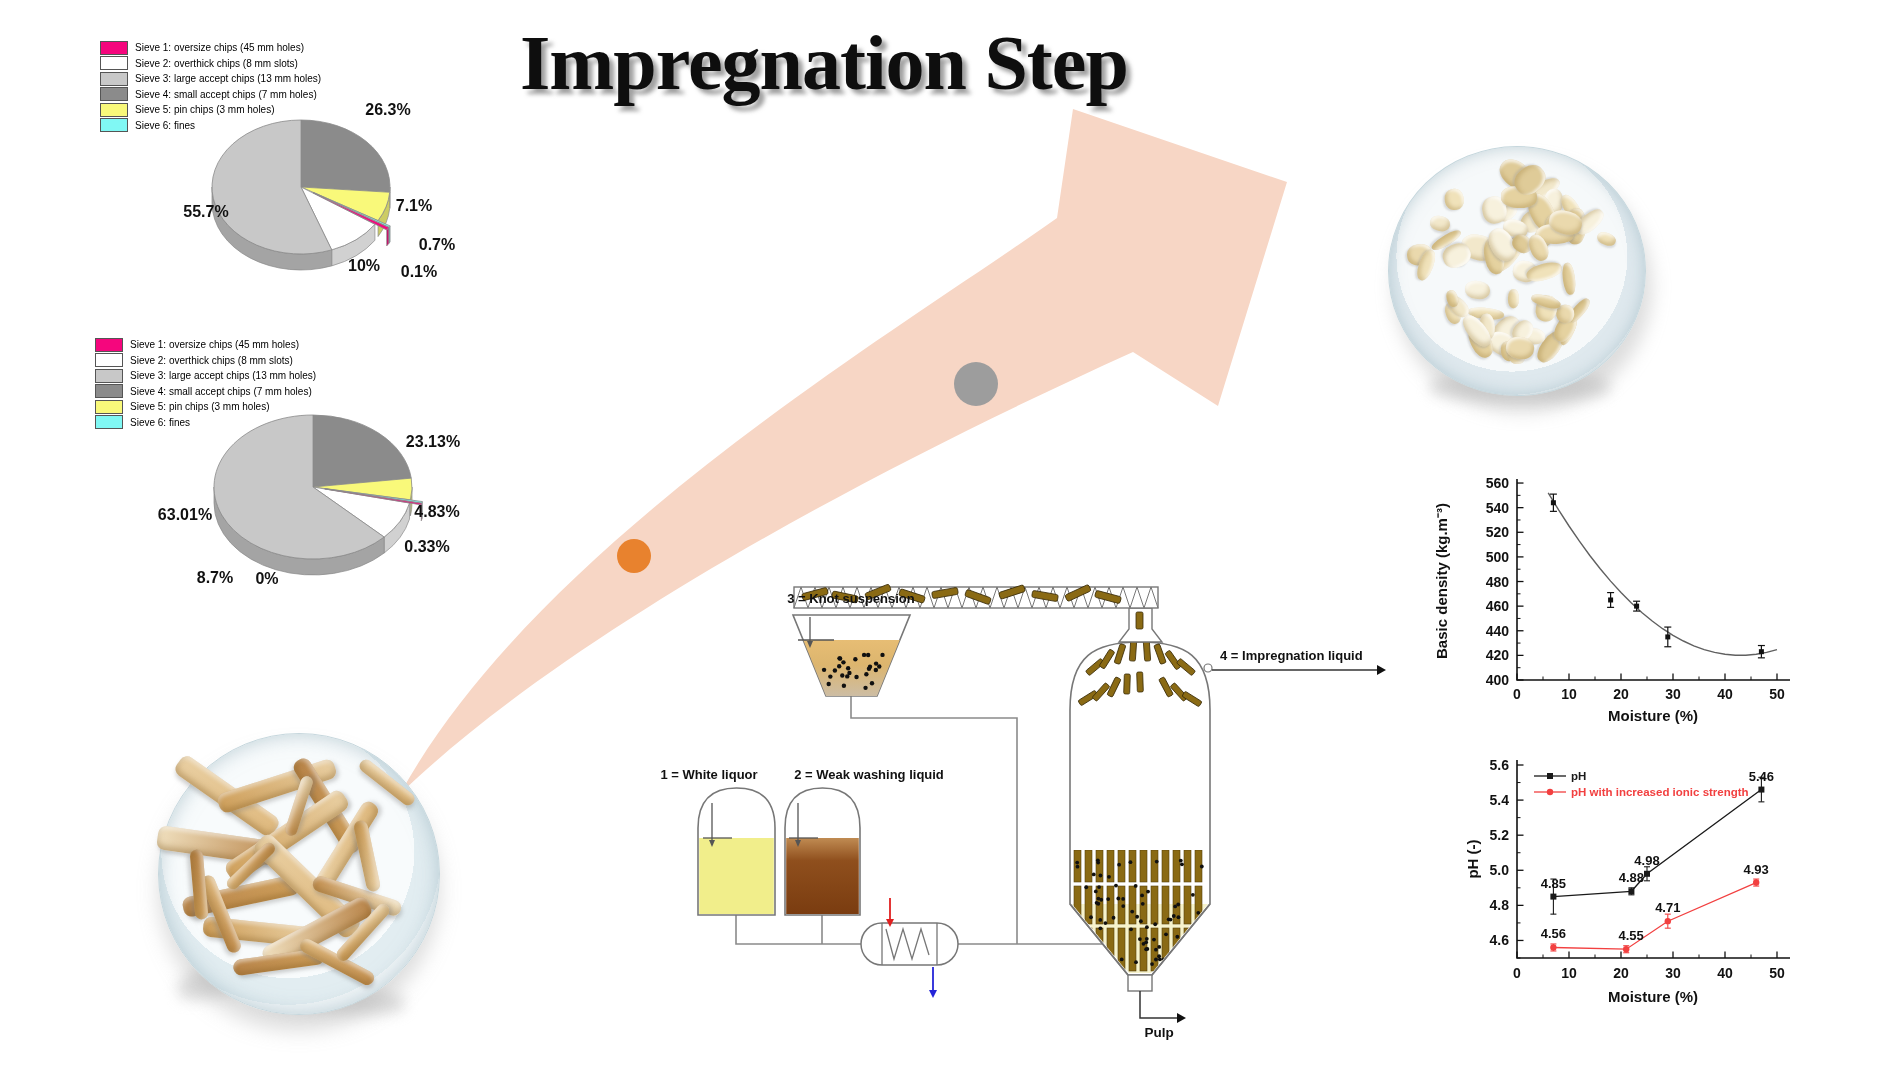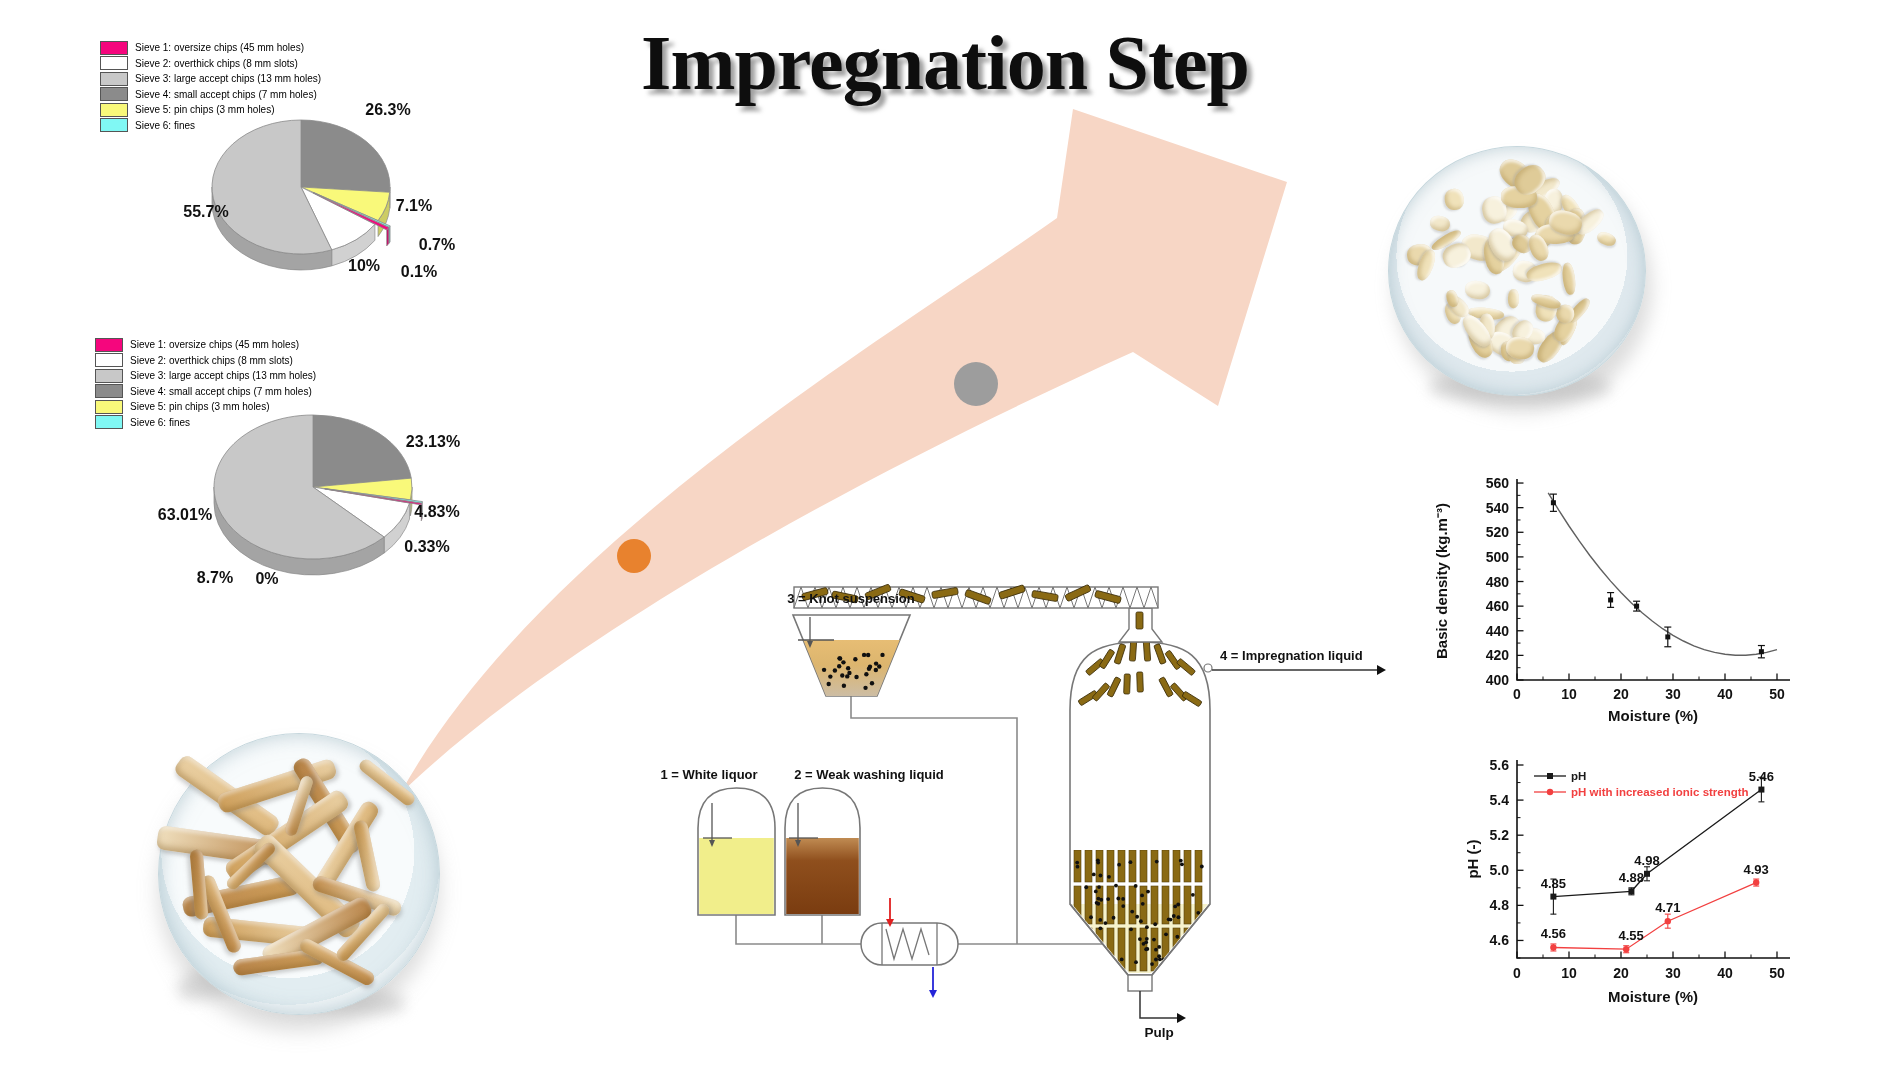--- a/index.html
+++ b/index.html
@@ -1,20 +1,20 @@
 <!DOCTYPE html>
 <html><head>
 <meta charset="utf-8">
 <style>
   html,body{margin:0;padding:0;background:#fff;}
   .canvas{position:relative;width:1900px;height:1069px;background:#fff;overflow:hidden;
           font-family:"Liberation Sans",sans-serif;}
   svg{position:absolute;display:block;}
   #arrow-layer{left:0;top:0;}
-  .title{position:absolute;left:520px;top:22px;width:850px;text-align:center;
+  .title{position:absolute;left:520px;top:22px;width:850px;text-align:left;
          font-family:"Liberation Serif",serif;font-weight:700;font-size:78px;line-height:1.05;
          color:#0e0e0e;text-shadow:5px 5px 4px rgba(130,130,130,.75);letter-spacing:-1px;}
   .legend{position:absolute;}
   .legend-row{display:flex;align-items:center;height:15.5px;}
   .swatch{width:26px;height:12px;border:1px solid #555;margin-right:7px;flex:0 0 auto;}
   .legend-label{font-size:10px;color:#000;white-space:nowrap;}
   #legend-1{left:100px;top:40px;}
   #legend-2{left:95px;top:337px;}
   #pie-1{left:140px;top:70px;}
   #pie-2{left:140px;top:370px;}

